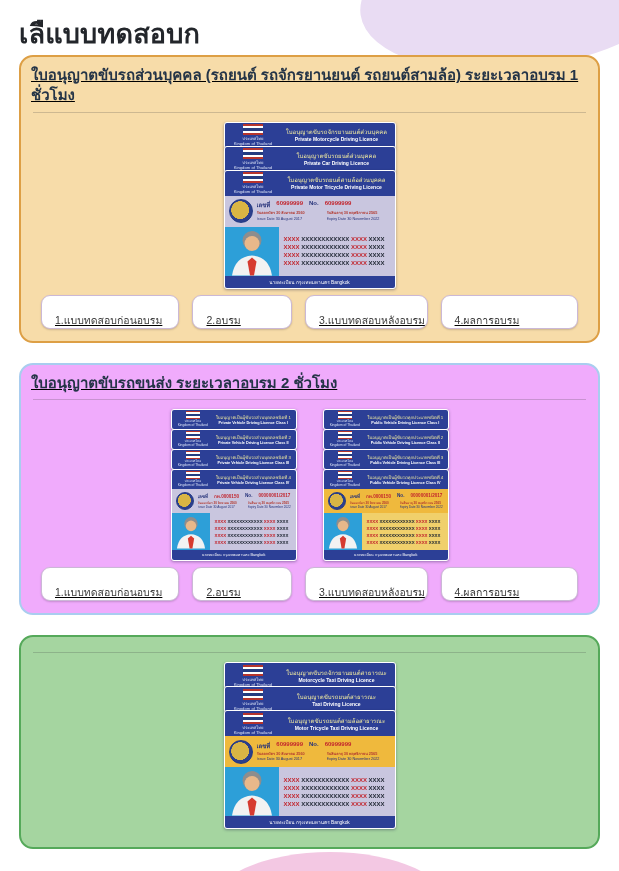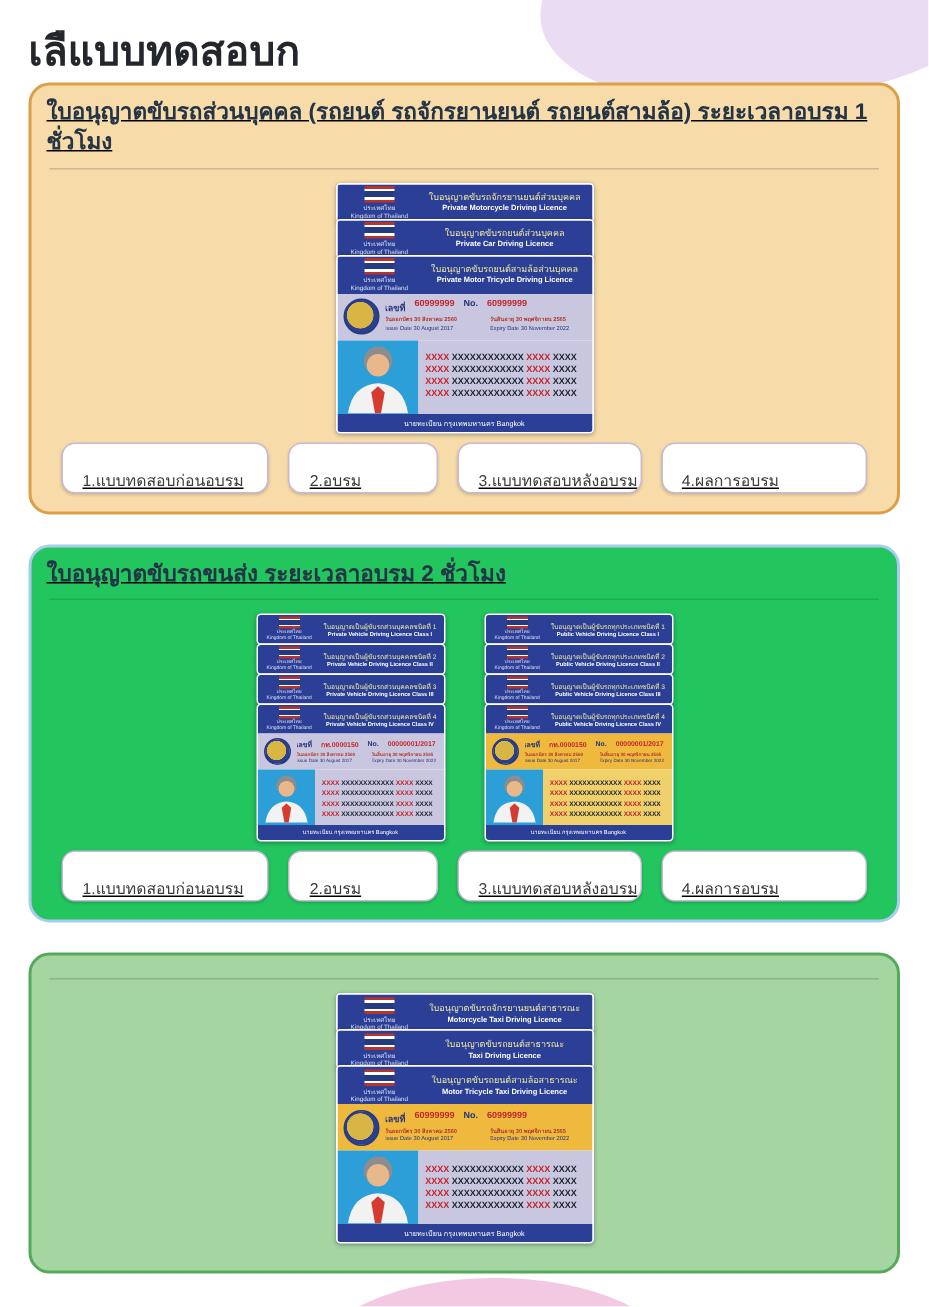--- a/index.html
+++ b/index.html
@@ -13,21 +13,21 @@
   .deco-top { top:-84px; right:-70px; width:330px; height:152px; background:#E9DCF3; transform:rotate(-8deg); }
   .deco-bottom { top:852px; left:210px; width:240px; height:110px; background:#F3C8E3; }
 
   
   h1 { font-size:27px; font-weight:700; color:#23262B; letter-spacing:0.2px; }
   .subtitle { font-size:8.5px; color:#3B3B3B; margin-top:3px; margin-bottom:19px; }
 
   
   .panel { border:2px solid transparent; border-radius:14px; padding:8px 10px 12px 10px; margin-bottom:20px;text-decoration:underline; }
   .panel-orange { background:#F7DCA9; border-color:#DD9F45; }
-  .panel-blue   { background:#22c55e; border-color:#A9CDEF; }
+  .panel-blue   { background:#f0abfc; border-color:#A9CDEF; }
   .panel-green  { background:#A5D5A0; border-color:#55A95A; }
   .panel h2 { font-size:15px; font-weight:700; color:#243447; line-height:1.32; }
   .panel hr { border:none; border-top:1px solid rgba(60,60,60,.22); margin:7px 2px 9px 2px; }
 
   .cards-row { display:flex; justify-content:center; gap:26px; margin-bottom:8px; }
 
   
   .stack { position:relative; }
   .stack.lg { width:172px; height:165px; }
   .stack.sm { width:126px; height:150px; }

